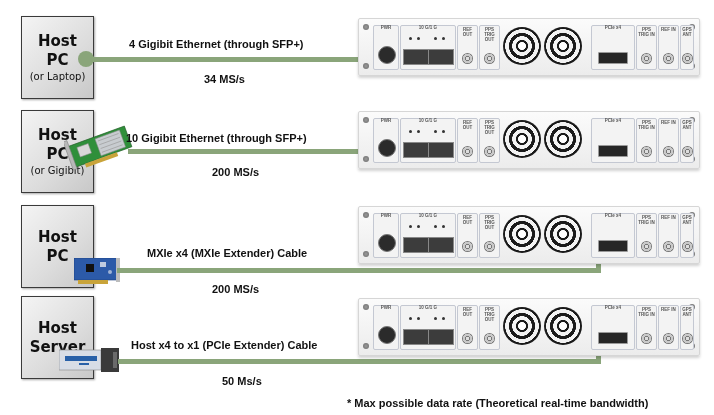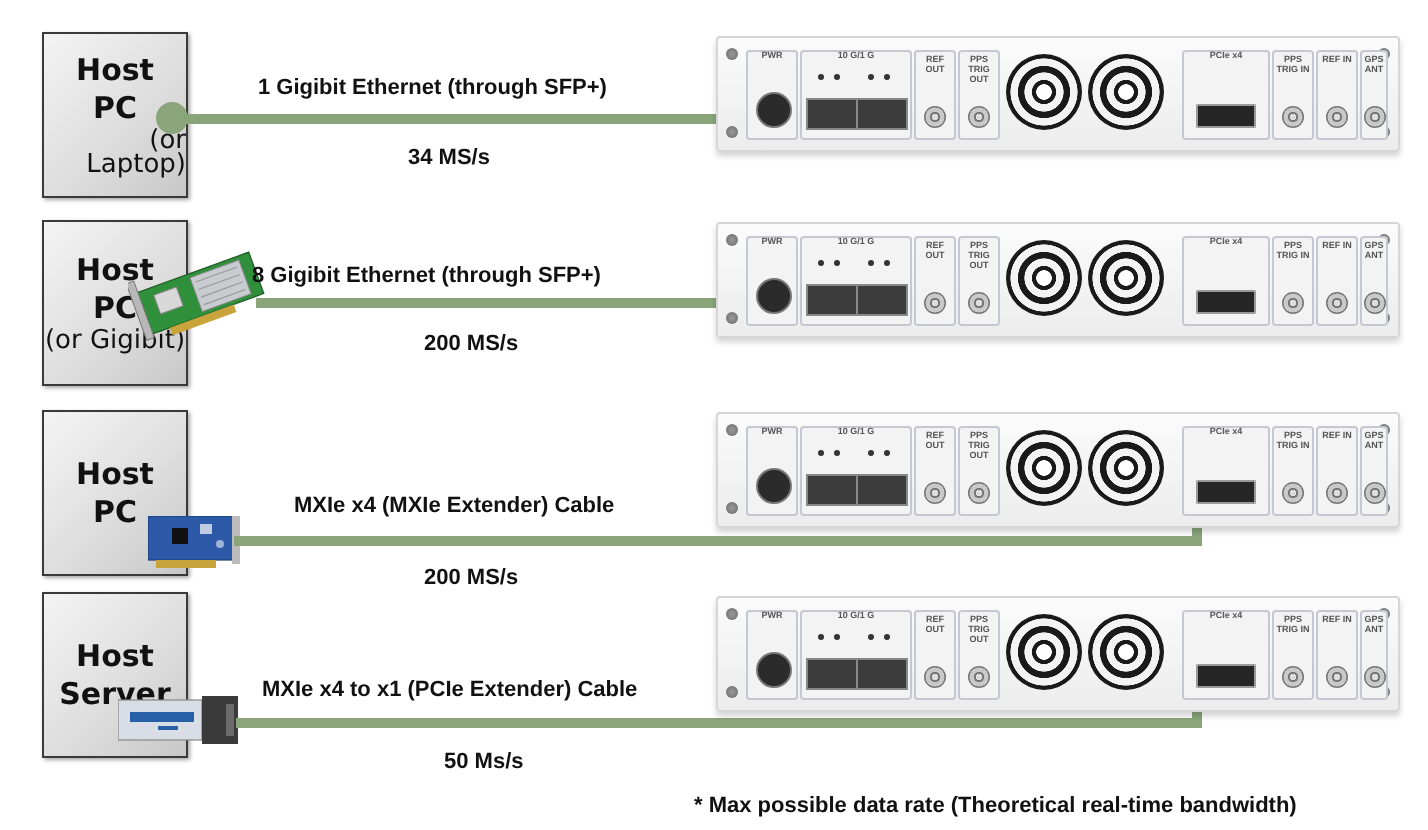--- a/index.html
+++ b/index.html
@@ -12,21 +12,21 @@
     position: absolute; left: 9px; width: 73px; height: 83px;
     border: 1.5px solid #3a3a3a;
     background: linear-gradient(135deg, #f4f4f4 0%, #dcdcdc 60%, #c8c8c8 100%);
     box-shadow: 1px 1px 2px rgba(0,0,0,0.35);
     display: flex; flex-direction: column; align-items: center; justify-content: center;
     box-sizing: border-box; text-align: center; color: #111;
     font-family: "DejaVu Sans", sans-serif;
     margin-left: 12px;
   }
   .host .big { font-size: 15px; font-weight: bold; line-height: 19px; }
-  .host .small { font-size: 13px; line-height: 12px; margin-top: 1px; text-align: right; }
+  .host .small { font-size: 10px; line-height: 12px; margin-top: 1px; }
   .cable { position: absolute; background: #8aa57a; height: 5px; }
   .cable-v { position: absolute; background: #8aa57a; width: 5px; }
   .dot { position: absolute; width: 16px; height: 16px; border-radius: 50%; background: #8aa57a; }
   .label {
     position: absolute; font-size: 11px; font-weight: bold; color: #111;
     white-space: nowrap; font-family: "Liberation Sans", sans-serif;
   }
   .rate { font-size: 11px; }
   .device {
     position: absolute; left: 358px; width: 340px; height: 56px;
@@ -55,21 +55,21 @@
 </head>
 <body>
 
 <div class="host" style="top:16px;">
   <div class="big">Host</div>
   <div class="big">PC</div>
   <div class="small">(or Laptop)</div>
 </div>
 <div class="dot" style="left:78px;top:51px;"></div>
 <div class="cable" style="left:86px;top:57px;width:327px;"></div>
-<div class="label" style="left:129px;top:38px;">1 Gigibit Ethernet (through SFP+)</div>
+<div class="label" style="left:129px;top:38px;">4 Gigibit Ethernet (through SFP+)</div>
 <div class="label rate" style="left:204px;top:73px;">34 MS/s</div>
 
 <div class="host" style="top:110px;">
   <div class="big">Host</div>
   <div class="big">PC</div>
   <div class="small">(or Gigibit)</div>
 </div>
 <svg class="card" style="left:64px;top:122px;" width="70" height="50" viewBox="0 0 70 50">
   <g transform="rotate(-20 35 25)">
     <rect x="6" y="14" width="60" height="22" fill="#2f8f3a" stroke="#1f5a24" stroke-width="0.6"></rect>
@@ -77,21 +77,21 @@
     <line x1="36" y1="19" x2="58" y2="19" stroke="#999" stroke-width="0.6"></line>
     <line x1="36" y1="23" x2="58" y2="23" stroke="#999" stroke-width="0.6"></line>
     <line x1="36" y1="27" x2="58" y2="27" stroke="#999" stroke-width="0.6"></line>
     <line x1="36" y1="31" x2="58" y2="31" stroke="#999" stroke-width="0.6"></line>
     <rect x="14" y="18" width="12" height="10" fill="#d8d8d8" stroke="#888" stroke-width="0.5"></rect>
     <rect x="3" y="8" width="4" height="30" fill="#b8b8b8" stroke="#777" stroke-width="0.5"></rect>
     <rect x="16" y="36" width="34" height="4" fill="#c9a43a"></rect>
   </g>
 </svg>
 <div class="cable" style="left:128px;top:149px;width:284px;"></div>
-<div class="label" style="left:126px;top:132px;">8 Gigibit Ethernet (through SFP+)</div>
+<div class="label" style="left:126px;top:132px;">10 Gigibit Ethernet (through SFP+)</div>
 <div class="label rate" style="left:212px;top:166px;">200 MS/s</div>
 
 <div class="host" style="top:205px;">
   <div class="big">Host</div>
   <div class="big">PC</div>
 </div>
 <svg class="card" style="left:74px;top:258px;" width="46" height="28" viewBox="0 0 46 28">
   <rect x="0" y="0" width="44" height="22" fill="#2c5aa8" stroke="#1d3d78" stroke-width="0.6"></rect>
   <rect x="12" y="6" width="8" height="8" fill="#111"></rect>
   <rect x="26" y="4" width="6" height="5" fill="#bfcbe0"></rect>
@@ -110,21 +110,21 @@
 </div>
 <svg class="card" style="left:59px;top:348px;" width="62" height="24" viewBox="0 0 62 24">
   <rect x="0" y="2" width="42" height="20" fill="#d8dde6" stroke="#888" stroke-width="0.6"></rect>
   <rect x="6" y="8" width="32" height="5" fill="#2860a8"></rect>
   <rect x="20" y="15" width="10" height="2" fill="#2860a8"></rect>
   <rect x="42" y="0" width="18" height="24" fill="#3a3a3a"></rect>
   <rect x="54" y="4" width="4" height="16" fill="#6a6a6a"></rect>
 </svg>
 <div class="cable" style="left:118px;top:359px;width:483px;"></div>
 <div class="cable-v" style="left:596px;top:337px;height:27px;"></div>
-<div class="label" style="left:131px;top:339px;">MXIe x4 to x1 (PCIe Extender) Cable</div>
+<div class="label" style="left:131px;top:339px;">Host x4 to x1 (PCIe Extender) Cable</div>
 <div class="label rate" style="left:222px;top:375px;">50 Ms/s</div>
 
 <div id="devices">
     <div class="device" style="top: 18px;">
       <div class="screw" style="left:4px;top:5px;"></div>
       <div class="screw" style="left:4px;top:44px;"></div>
       <div class="screw" style="right:4px;top:5px;"></div>
       <div class="screw" style="right:4px;top:44px;"></div>
 
       <div class="section" style="left:14px;width:24px;">

